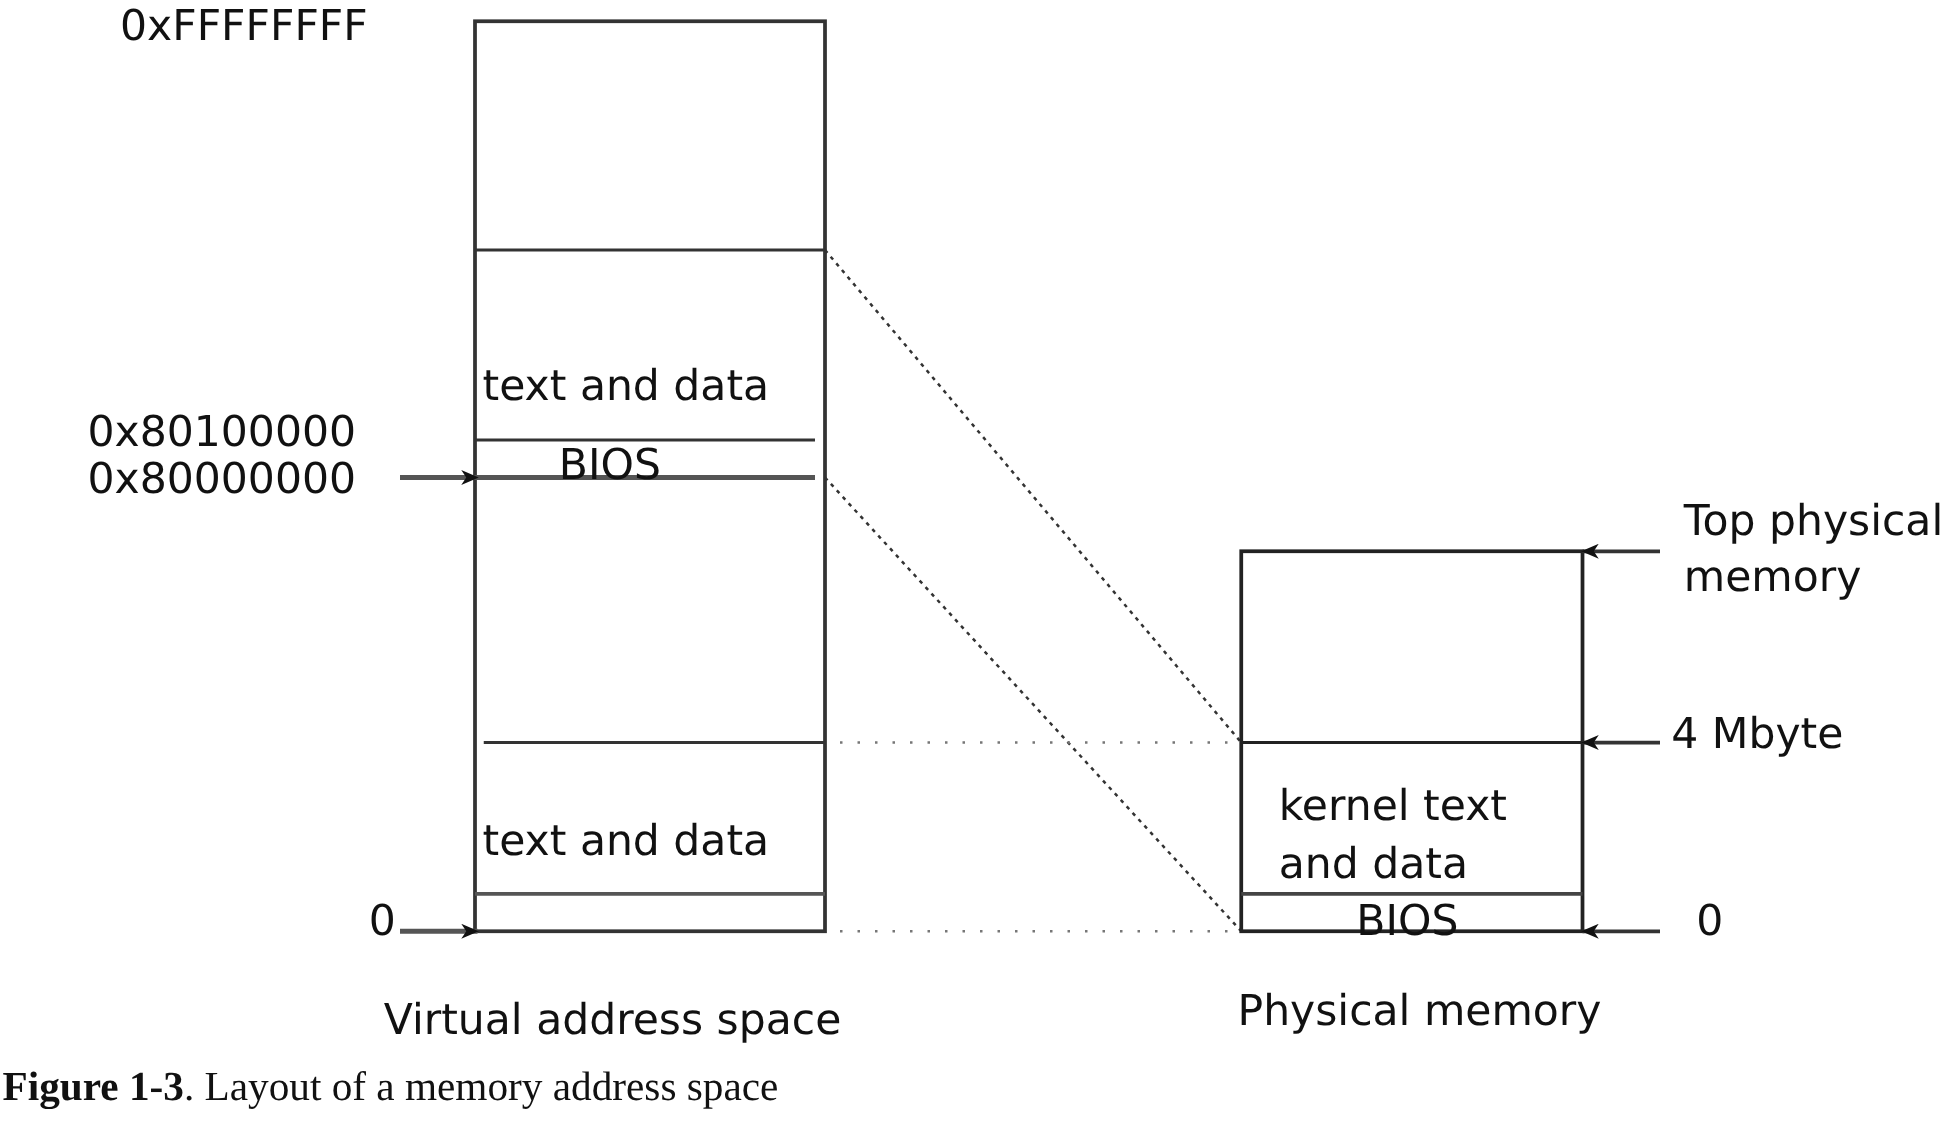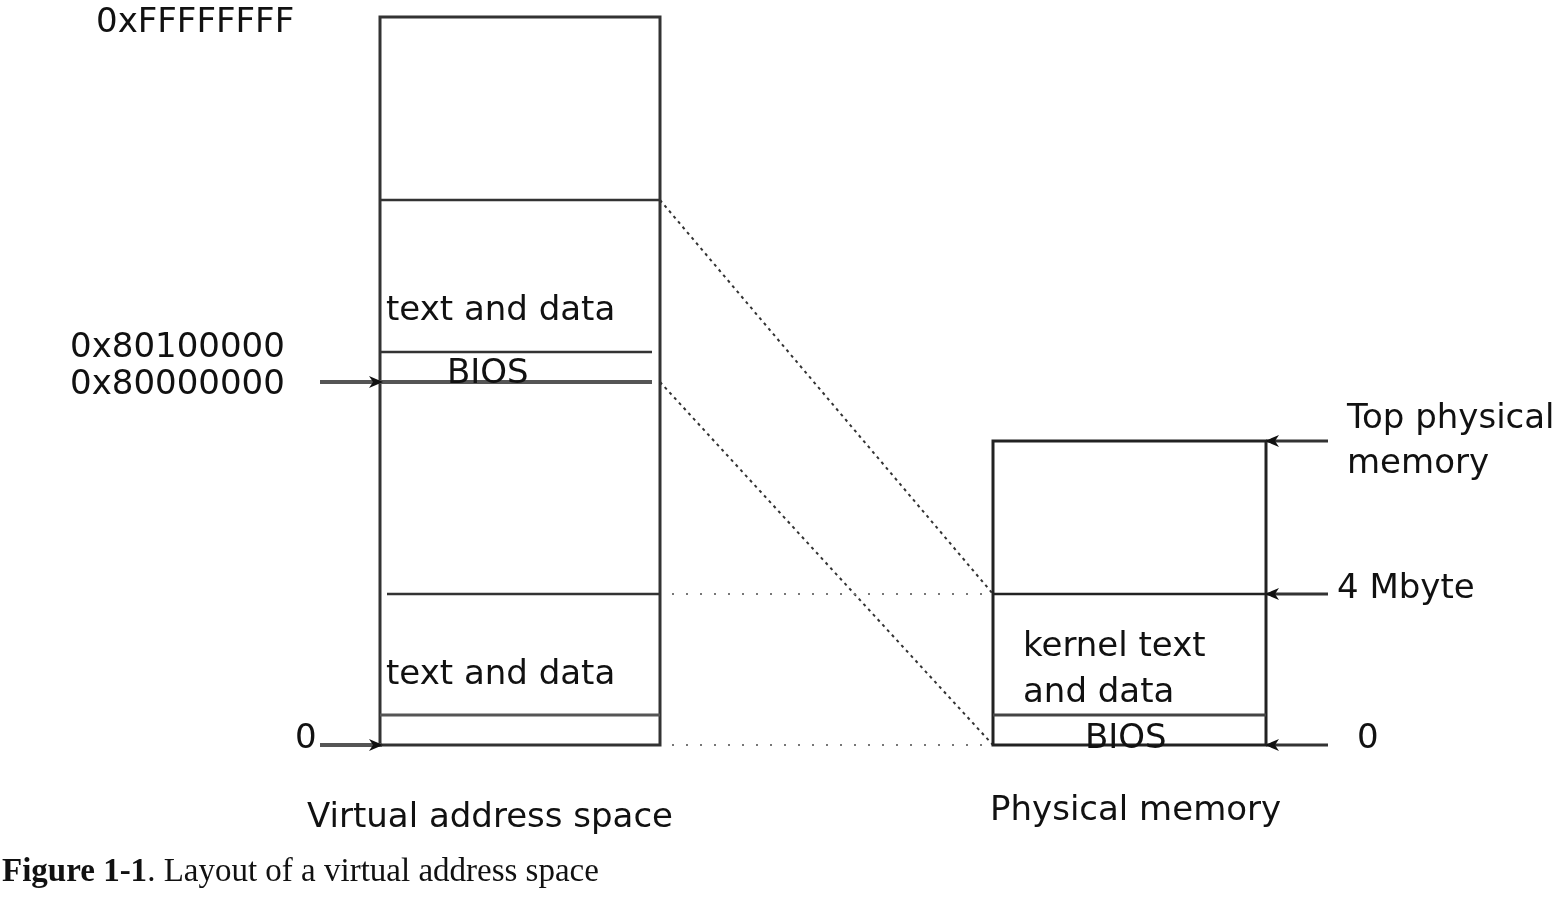--- a/index.html
+++ b/index.html
@@ -68,13 +68,13 @@
 
     <text class="lbl" x="1347" y="428" font-size="34">Top physical</text>
     <text class="lbl" x="1347" y="473" font-size="34">memory</text>
     <text class="lbl" x="1337" y="598" font-size="34">4 Mbyte</text>
     <text class="lbl" x="1357" y="748" font-size="34">0</text>
 
     <text class="lbl" x="990" y="820" font-size="34">Physical memory</text>
   </g>
 </svg>
 
-<div class="caption"><b>Figure 1-1</b><span>.  Layout of a virtual address space</span></div>
+<div class="caption"><b>Figure 1-3</b><span>.  Layout of a memory address space</span></div>
 
 </body></html>

